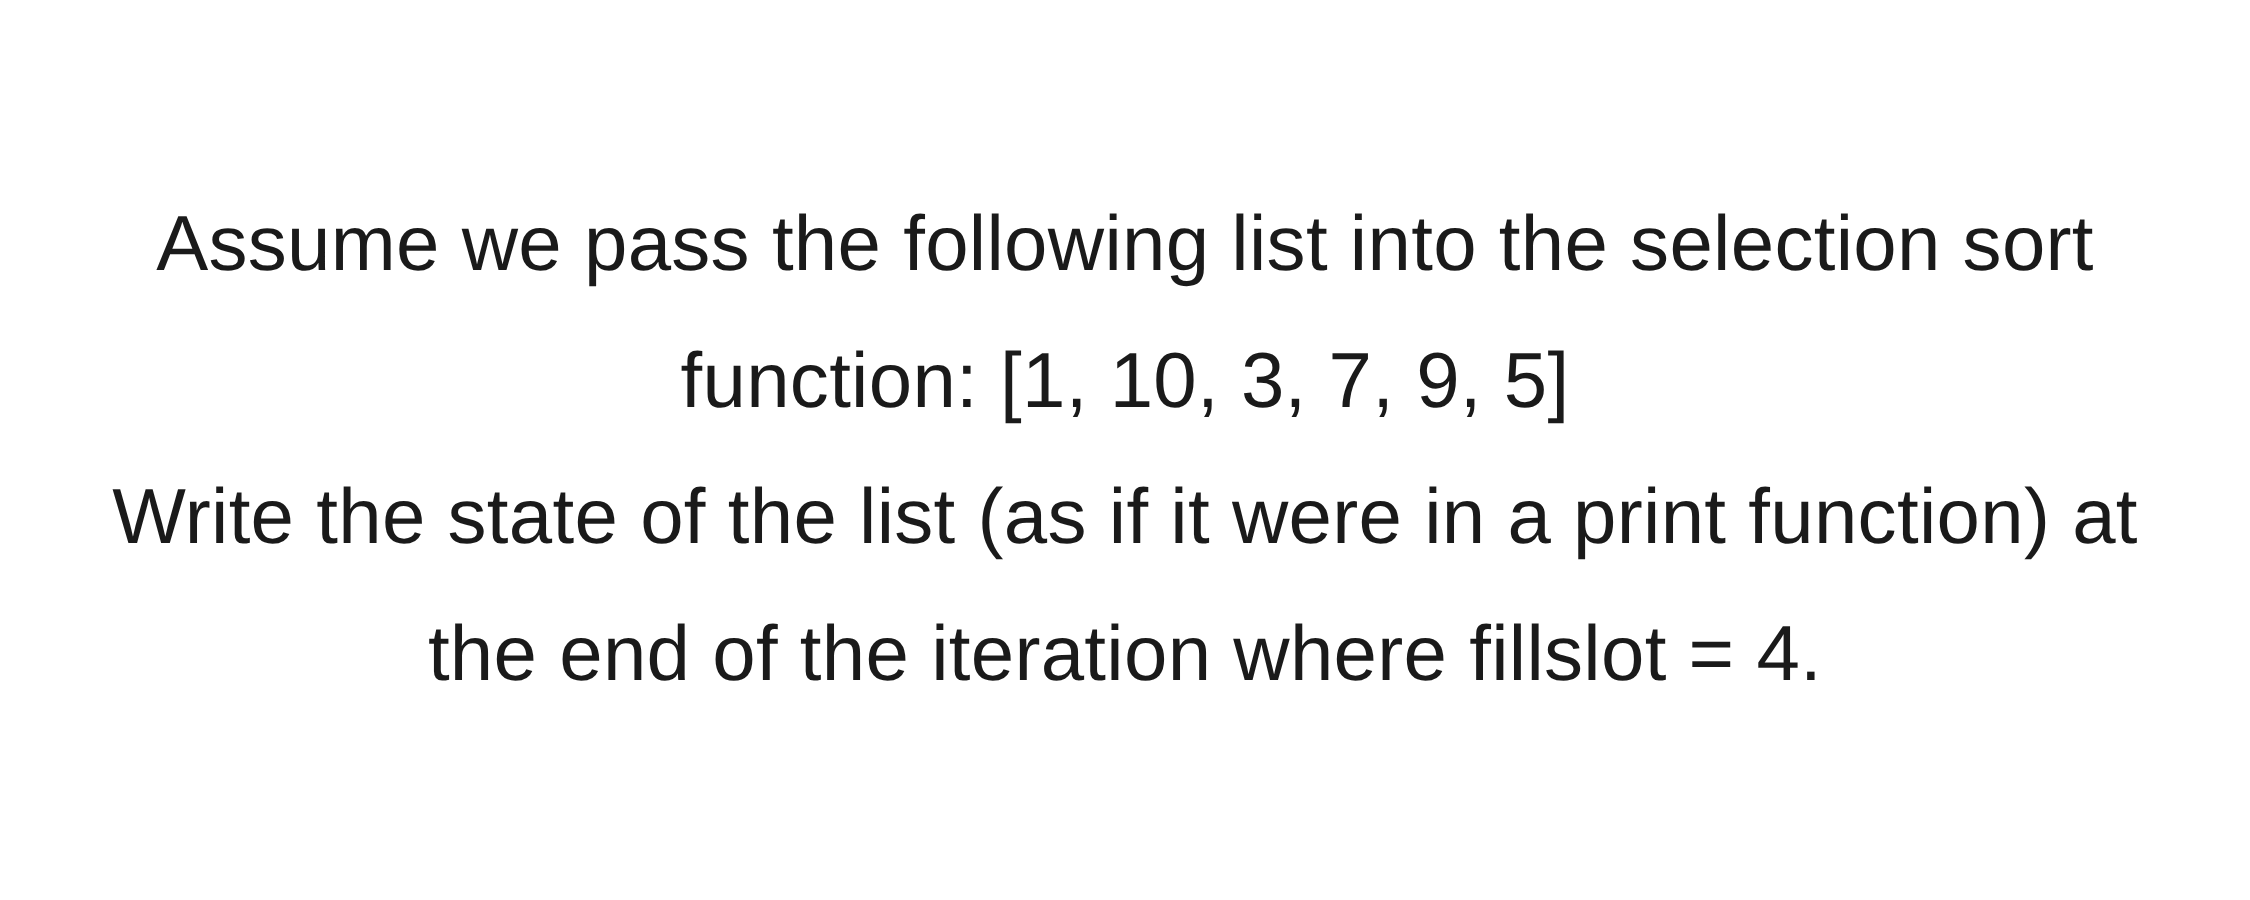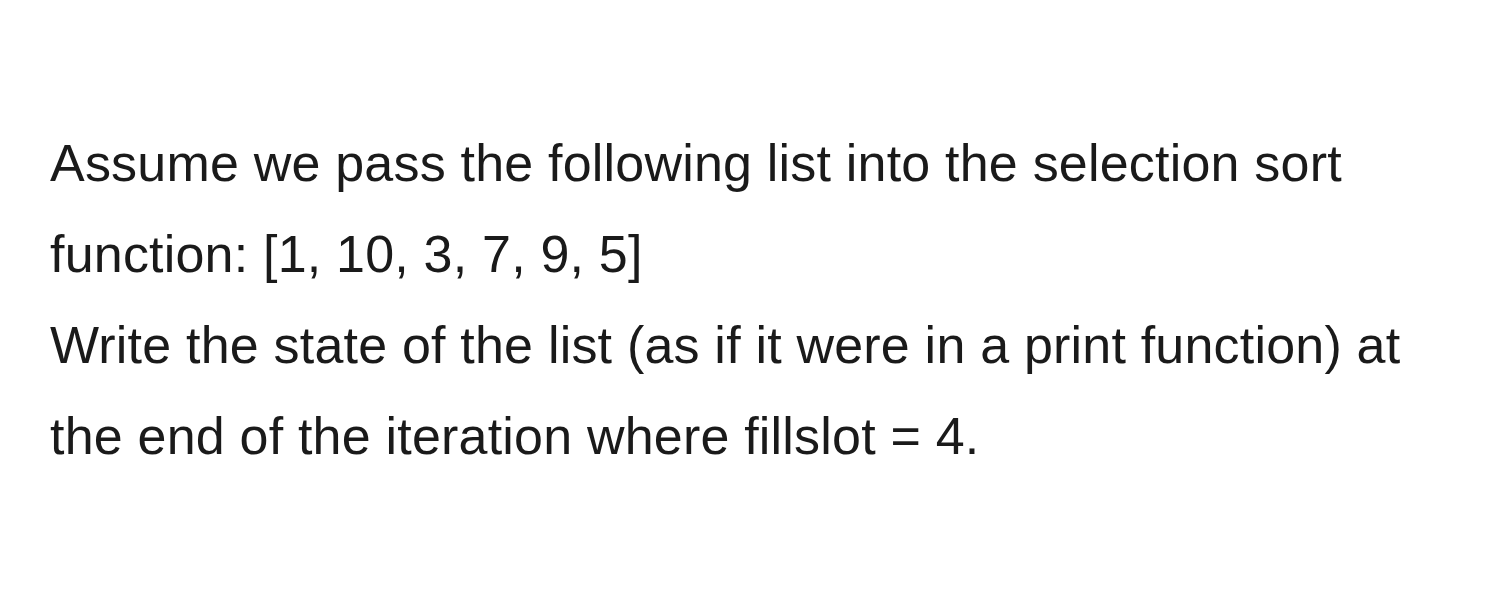--- a/index.html
+++ b/index.html
@@ -1,18 +1,19 @@
 <!DOCTYPE html>
 <html><head>
   <meta charset="utf-8">
   <style>
     * {
       margin: 0;
       padding: 0;
       box-sizing: border-box;
+      text-align: center;
     }
     body {
       width: 1500px;
       height: 600px;
       background: #ffffff;
       font-family: -apple-system, BlinkMacSystemFont, "Segoe UI", Helvetica, Arial, sans-serif;
       display: flex;
       align-items: center;
       justify-content: flex-start;
       padding: 60px 50px;

